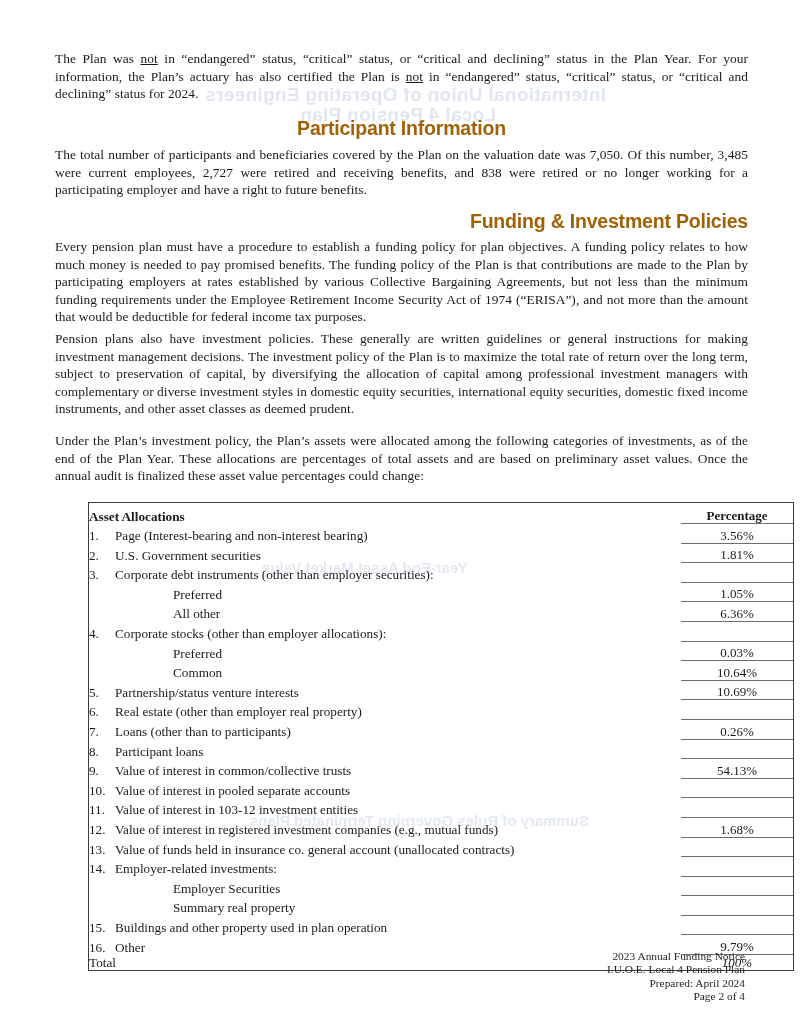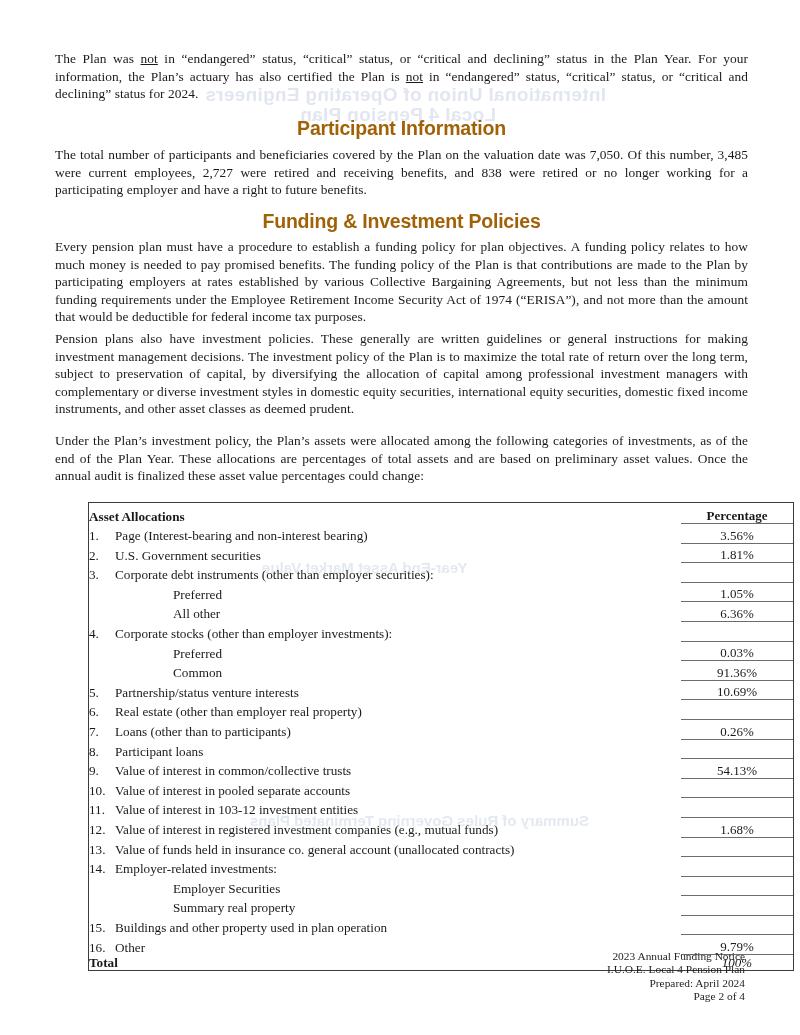--- a/index.html
+++ b/index.html
@@ -62,21 +62,21 @@
     font-size: 19.5px;
     letter-spacing: -.2px;
     text-align: center;
     color: #a16207;
   }
 
   
   #para-status   { top: 50px; }
   #head-participant { position: absolute; left: 55px; width: 693px; top: 117px; }
   #para-participant { top: 146px; }
-  #head-funding  { position: absolute; left: 55px; width: 693px; top: 210px; }
+  #head-funding  { position: absolute; left: 55px; width: 693px; top: 210px; text-align: right; }
   #para-funding  { top: 238px; }
   #para-investment { top: 330px; }
   #para-allocation { top: 432px; }
 
   
   .alloc-table-wrap {
     position: absolute;
     left: 88px;
     top: 502px;
     width: 706px;
@@ -117,21 +117,21 @@
     font-size: 13px;
   }
   tr.hdr td {
     font-weight: 700;
     height: 20px;
     border-bottom: none;
   }
   tr.hdr td.pct { border-bottom: 1.1px solid #6c6c6c; }
   tr.total td.pct { border-bottom: none; font-style: italic; }
   td.lbl-head { padding-left: 9px; font-weight: 700; }
-  td.total-lbl { padding-left: 9px; font-weight: bold; }
+  td.total-lbl { padding-left: 9px; }
 
   
   .footer {
     position: absolute;
     right: 55px;
     top: 950px;
     text-align: right;
     font-size: 11.4px;
     line-height: 13.4px;
     color: #1f1f1f;
@@ -198,32 +198,32 @@
             <td class="lbl sub">Preferred</td>
             <td class="pct">1.05%</td>
           </tr>
           <tr>
             <td class="num"></td>
             <td class="lbl sub">All other</td>
             <td class="pct">6.36%</td>
           </tr>
           <tr>
             <td class="num">4.</td>
-            <td class="lbl">Corporate stocks (other than employer investments):</td>
+            <td class="lbl">Corporate stocks (other than employer allocations):</td>
             <td class="pct"></td>
           </tr>
           <tr>
             <td class="num"></td>
             <td class="lbl sub">Preferred</td>
             <td class="pct">0.03%</td>
           </tr>
           <tr>
             <td class="num"></td>
             <td class="lbl sub">Common</td>
-            <td class="pct">91.36%</td>
+            <td class="pct">10.64%</td>
           </tr>
           <tr>
             <td class="num">5.</td>
             <td class="lbl">Partnership/status venture interests</td>
             <td class="pct">10.69%</td>
           </tr>
           <tr>
             <td class="num">6.</td>
             <td class="lbl">Real estate (other than employer real property)</td>
             <td class="pct"></td>

